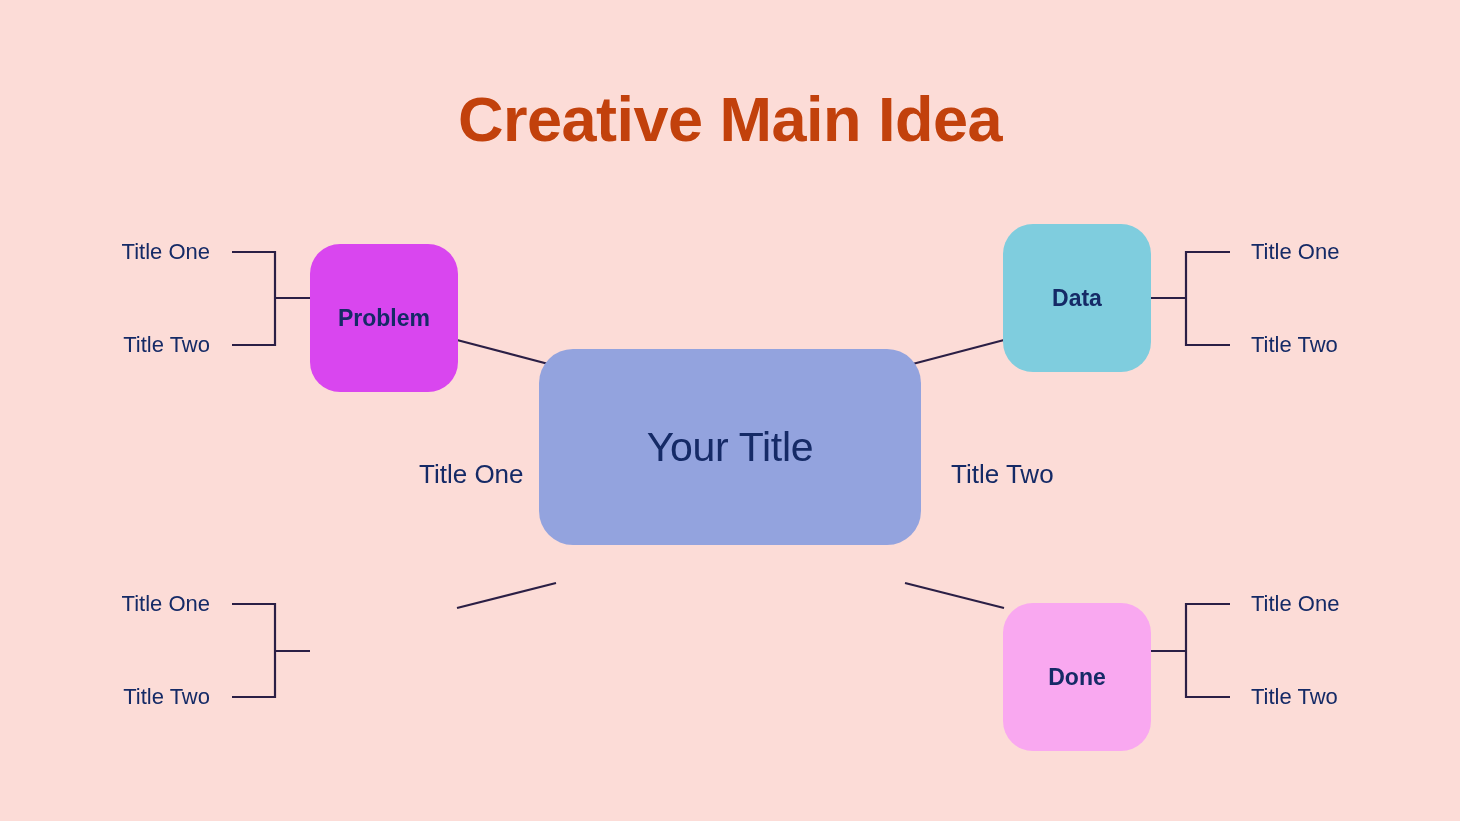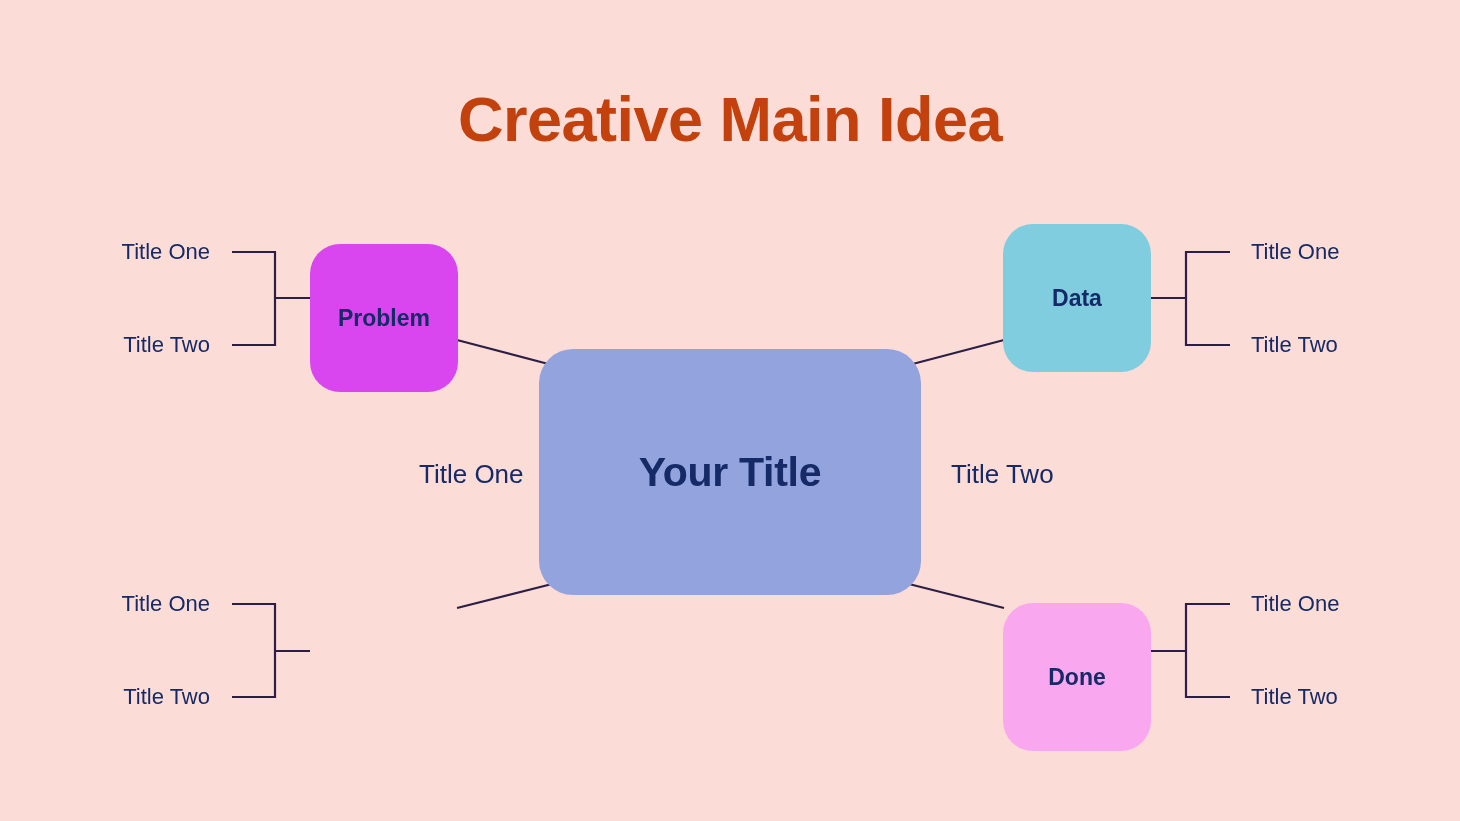--- a/index.html
+++ b/index.html
@@ -60,25 +60,25 @@
   }
   .node-problem { left: 310px;  top: 212px; background: #d946ef; margin-top: 32px; }
   .node-data    { left: 1003px; top: 224px; background: #7fcdde; }
   .node-action  { left: 310px;  top: 577px; background: #f2d093; }
   .node-done    { left: 1003px; top: 603px; background: #f9a8f0; }
 
   .center-node {
     left: 539px;
     top: 349px;
     width: 382px;
-    height: 246px;
+    height: 196px;
     border-radius: 34px;
     background: #93a3de;
     font-size: 41px;
-    font-weight: bold;
+    font-weight: normal;
     color: #152a66;
     letter-spacing: -0.3px;
   }
 
   
   .leaf-label {
     position: absolute;
     font-size: 22px;
     color: #152a66;
     white-space: nowrap;

